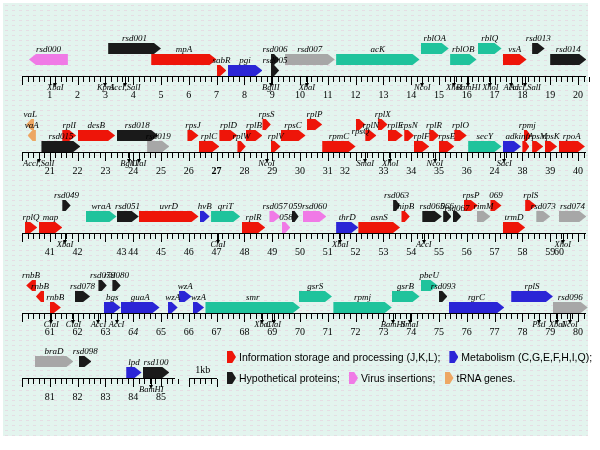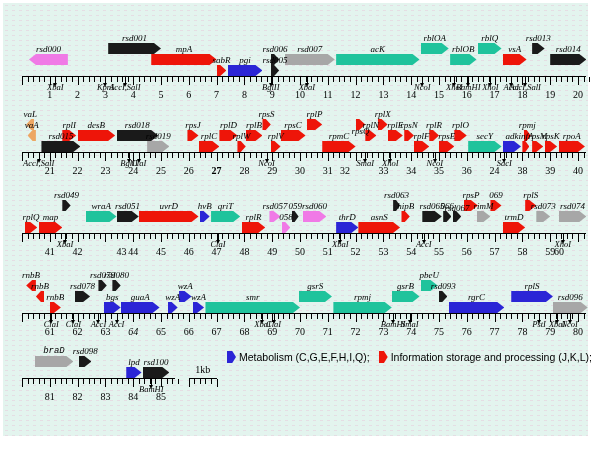--- a/index.html
+++ b/index.html
@@ -937,43 +937,57 @@
         <div class="num" style="left: 74.6px;">82</div>
         <div class="num" style="left: 102.4px;">83</div>
         <div class="num" style="left: 130.2px;">84</div>
         <div class="num" style="left: 158px;">85</div>
         <div class="site" style="left: 148.27px;">
           <div class="sline"></div>
           <div class="shead"></div>
         </div>
         <div class="slabel" style="left: 148.27px;">BamHI</div>
         <div class="gene" style="left: 31.51px; width: 38.92px; top: 36px; height: 11px; background: rgb(167, 167, 167); clip-path: polygon(0px 0px, calc(100% - 7px) 0px, 100% 50%, calc(100% - 7px) 100%, 0px 100%);"></div>
-        <div class="glabel" style="left: 50.97px; top: 26px; font-family: Liberation Mono, monospace;">braD</div>
+        <div class="glabel" style="left: 50.97px; top: 26px;">braD</div>
         <div class="gene" style="left: 75.99px; width: 12.51px; top: 36px; height: 11px; background: rgb(26, 26, 26); clip-path: polygon(0px 0px, calc(100% - 7px) 0px, 100% 50%, calc(100% - 7px) 100%, 0px 100%);"></div>
         <div class="glabel" style="left: 82.245px; top: 26px;">rsd098</div>
         <div class="gene" style="left: 123.25px; width: 15.29px; top: 47px; height: 11px; background: rgb(43, 37, 214); clip-path: polygon(0px 0px, calc(100% - 7px) 0px, 100% 50%, calc(100% - 7px) 100%, 0px 100%);"></div>
         <div class="glabel" style="left: 130.895px; top: 37px;">lpd</div>
         <div class="gene" style="left: 139.93px; width: 26.41px; top: 47px; height: 11px; background: rgb(26, 26, 26); clip-path: polygon(0px 0px, calc(100% - 7px) 0px, 100% 50%, calc(100% - 7px) 100%, 0px 100%);"></div>
         <div class="glabel" style="left: 153.135px; top: 37px;">rsd100</div>
         <div class="rline" style="left: 185.8px; width: 27.8px;"></div>
         <div class="tick" style="left: 185.8px; height: 8px;"></div>
         <div class="tick" style="left: 191.36px; height: 5px;"></div>
         <div class="tick" style="left: 196.92px; height: 5px;"></div>
         <div class="tick" style="left: 202.48px; height: 5px;"></div>
         <div class="tick" style="left: 208.04px; height: 5px;"></div>
         <div class="tick" style="left: 213.6px; height: 8px;"></div>
         <div class="sbar-label" style="left: 199.7px; top: 44px;">1kb</div>
       </div>
     </div>
 
   <div id="legend">
     <div class="lline">
       <span class="litem">
+        <span class="swatch" style="background: rgb(238, 21, 9);"></span>
+        <span>Information storage and processing (J,K,L);</span>
+      </span>
+      <span class="litem">
         <span class="swatch" style="background: rgb(43, 37, 214);"></span>
         <span>Metabolism (C,G,E,F,H,I,Q);</span>
       </span>
+    </div>
+    <div class="lline">
       <span class="litem">
-        <span class="swatch" style="background: rgb(238, 21, 9);"></span>
-        <span>Information storage and processing (J,K,L);</span>
+        <span class="swatch" style="background: rgb(26, 26, 26);"></span>
+        <span>Hypothetical proteins;</span>
+      </span>
+      <span class="litem">
+        <span class="swatch" style="background: rgb(240, 122, 230);"></span>
+        <span>Virus insertions;</span>
+      </span>
+      <span class="litem">
+        <span class="swatch" style="background: rgb(237, 167, 99);"></span>
+        <span>tRNA genes.</span>
       </span>
     </div>
   </div>
 </div>
 
 </body></html>

